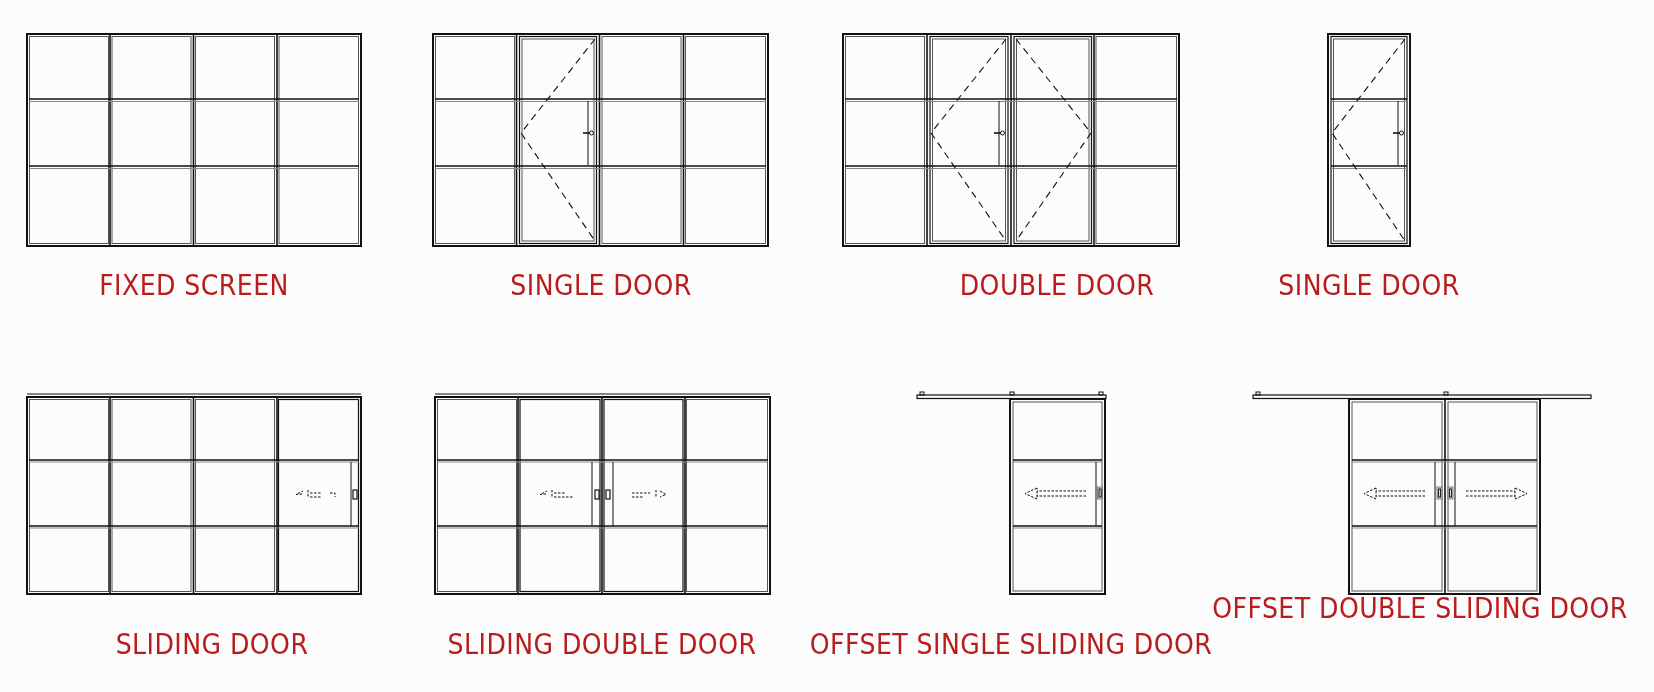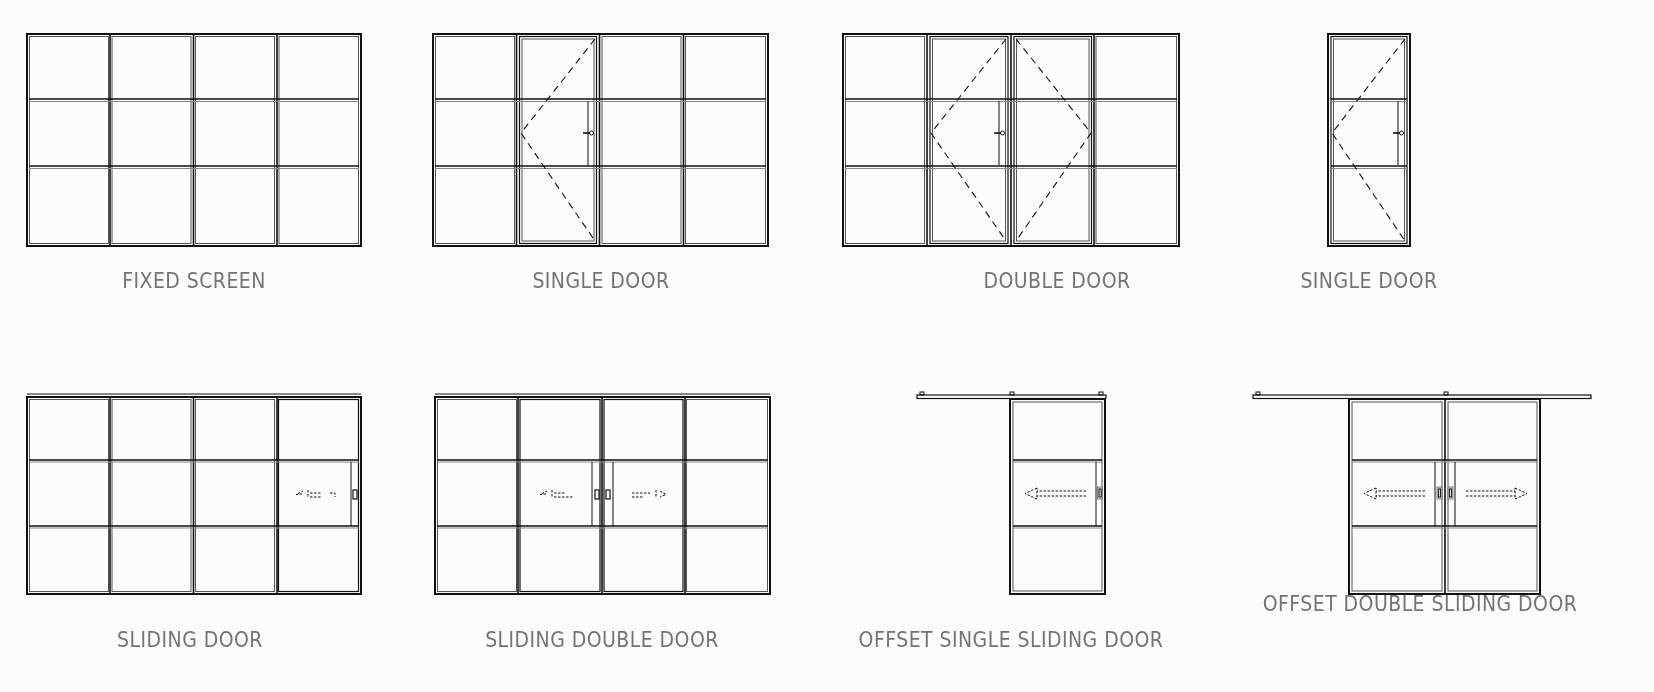--- a/index.html
+++ b/index.html
@@ -1,18 +1,18 @@
 <!DOCTYPE html>
 <html><head>
 <meta charset="utf-8">
 <style>
   html, body { margin:0; padding:0; background:#fcfcfc; }
   body { width:1654px; height:692px; position:relative; overflow:hidden; font-family:"DejaVu Sans", sans-serif; }
   svg#canvas { position:absolute; left:0; top:0; }
-  .lbl { position:absolute; transform:translateX(-50%); font-family:"DejaVu Sans", sans-serif; font-size:21px; letter-spacing:0.5px; color:#737373; white-space:nowrap; font-weight:400; transform-origin:center; }
+  .lbl { position:absolute; transform:translateX(-50%); font-family:"DejaVu Sans", sans-serif; font-size:28px; letter-spacing:0.5px; color:#b91c1c; white-space:nowrap; font-weight:400; transform-origin:center; }
   .lbl span { display:inline-block; transform:scaleX(0.9); }
 </style>
 </head>
 <body>
 
 <svg id="canvas" width="1654" height="692" viewBox="0 0 1654 692" xmlns="http://www.w3.org/2000/svg">
   <defs>
     <style>
       .o { fill:none; stroke:#111; stroke-width:2; }
       .i { fill:none; stroke:#555; stroke-width:1; }
@@ -196,16 +196,16 @@
       <path class="dd" d="M1466,491 L1515,491 M1466,496 L1515,496 M1515,488 L1527,493.5 L1515,499 L1515,488"></path>
     </g>
   </g>
 </svg>
 
 <div class="lbl" style="left:194px; top:269px;"><span>FIXED SCREEN</span></div>
 <div class="lbl" style="left:601px; top:269px;"><span>SINGLE DOOR</span></div>
 <div class="lbl" style="left:1057px; top:269px;"><span>DOUBLE DOOR</span></div>
 <div class="lbl" style="left:1369px; top:269px;"><span>SINGLE DOOR</span></div>
 
-<div class="lbl" style="left:190px; top:628px;text-align:center;"><span>SLIDING DOOR</span></div>
+<div class="lbl" style="left:212px; top:628px;text-align:center;"><span>SLIDING DOOR</span></div>
 <div class="lbl" style="left:602px; top:628px;"><span>SLIDING DOUBLE DOOR</span></div>
 <div class="lbl" style="left:1011px; top:628px;"><span>OFFSET SINGLE SLIDING DOOR</span></div>
 <div class="lbl" style="left:1420px; top:592px;"><span>OFFSET DOUBLE SLIDING DOOR</span></div>
 
 </body></html>

